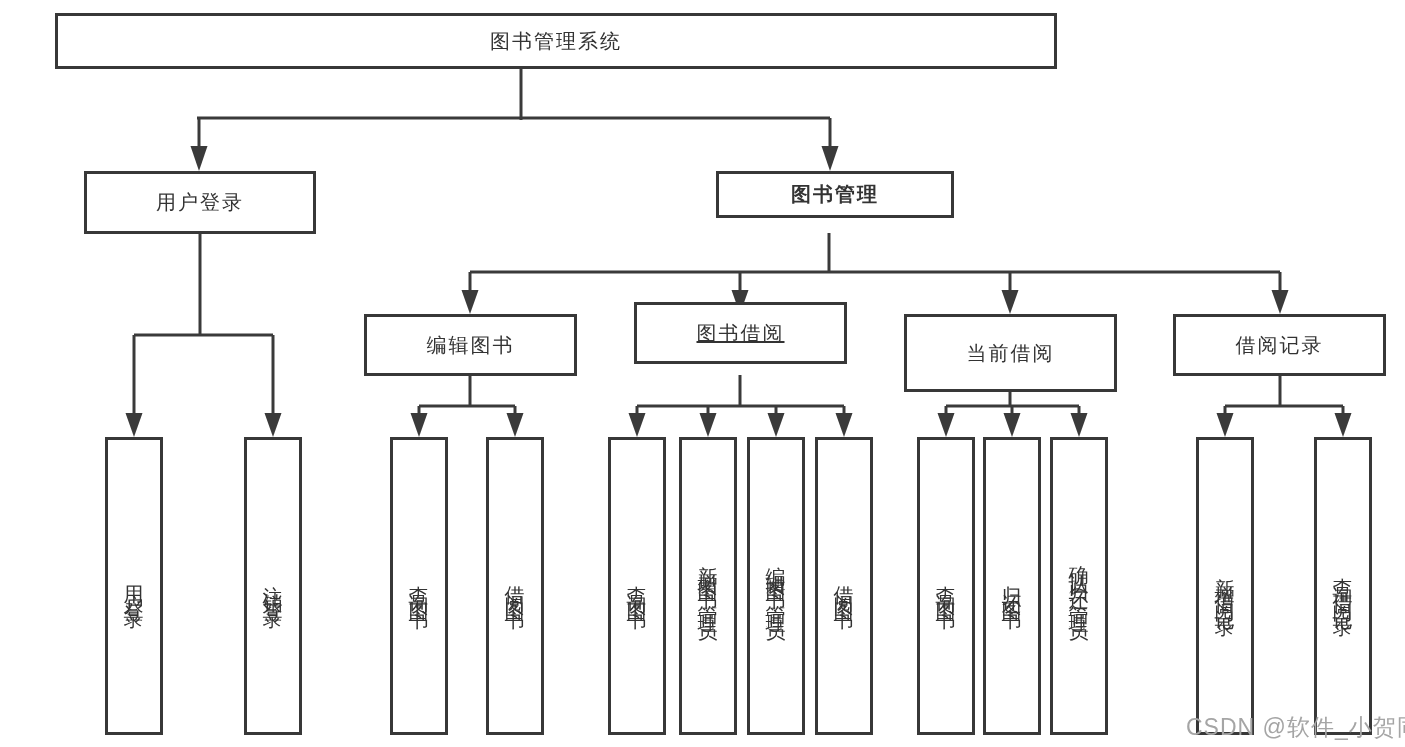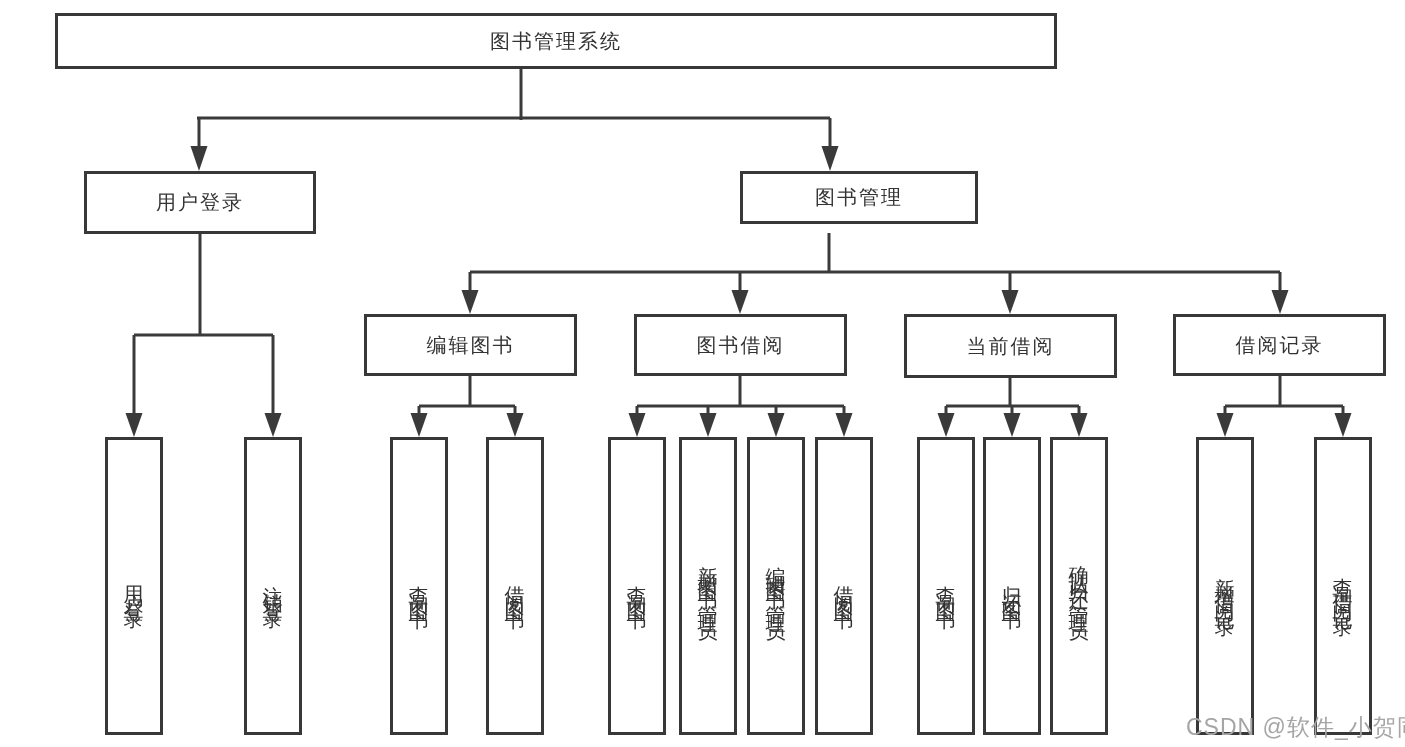--- a/index.html
+++ b/index.html
@@ -149,31 +149,31 @@
     </g>
   </svg>
 
   <div class="box" style="left:23px; top:13px; width:1002px; height:56px;margin-left:32px;">
     <span>图书管理系统</span>
   </div>
 
   <div class="box" style="left:84px; top:171px; width:232px; height:63px;">
     <span>用户登录</span>
   </div>
-  <div class="box" style="left:740px; top:171px; width:238px; height:53px;">
+  <div class="box" style="left:716px; top:171px; width:238px; height:47px;font-weight:bold;">
     <span>图书管理</span>
   </div>
 
   <div class="box" style="left:364px; top:314px; width:213px; height:62px;">
     <span>编辑图书</span>
   </div>
-  <div class="box" style="left:634px; top:314px; width:213px; height:62px;">
+  <div class="box" style="left:634px; top:302px; width:213px; height:62px;text-decoration:underline;">
     <span>图书借阅</span>
   </div>
-  <div class="box" style="left:904px; top:314px; width:213px; height:64px;">
+  <div class="box" style="left:904px; top:314px; width:213px; height:78px;">
     <span>当前借阅</span>
   </div>
   <div class="box" style="left:1173px; top:314px; width:213px; height:62px;">
     <span>借阅记录</span>
   </div>
 
   <div class="box leaf" style="left:105px;">
     <span class="vtext">用户登录</span>
   </div>
   <div class="box leaf" style="left:244px;">

